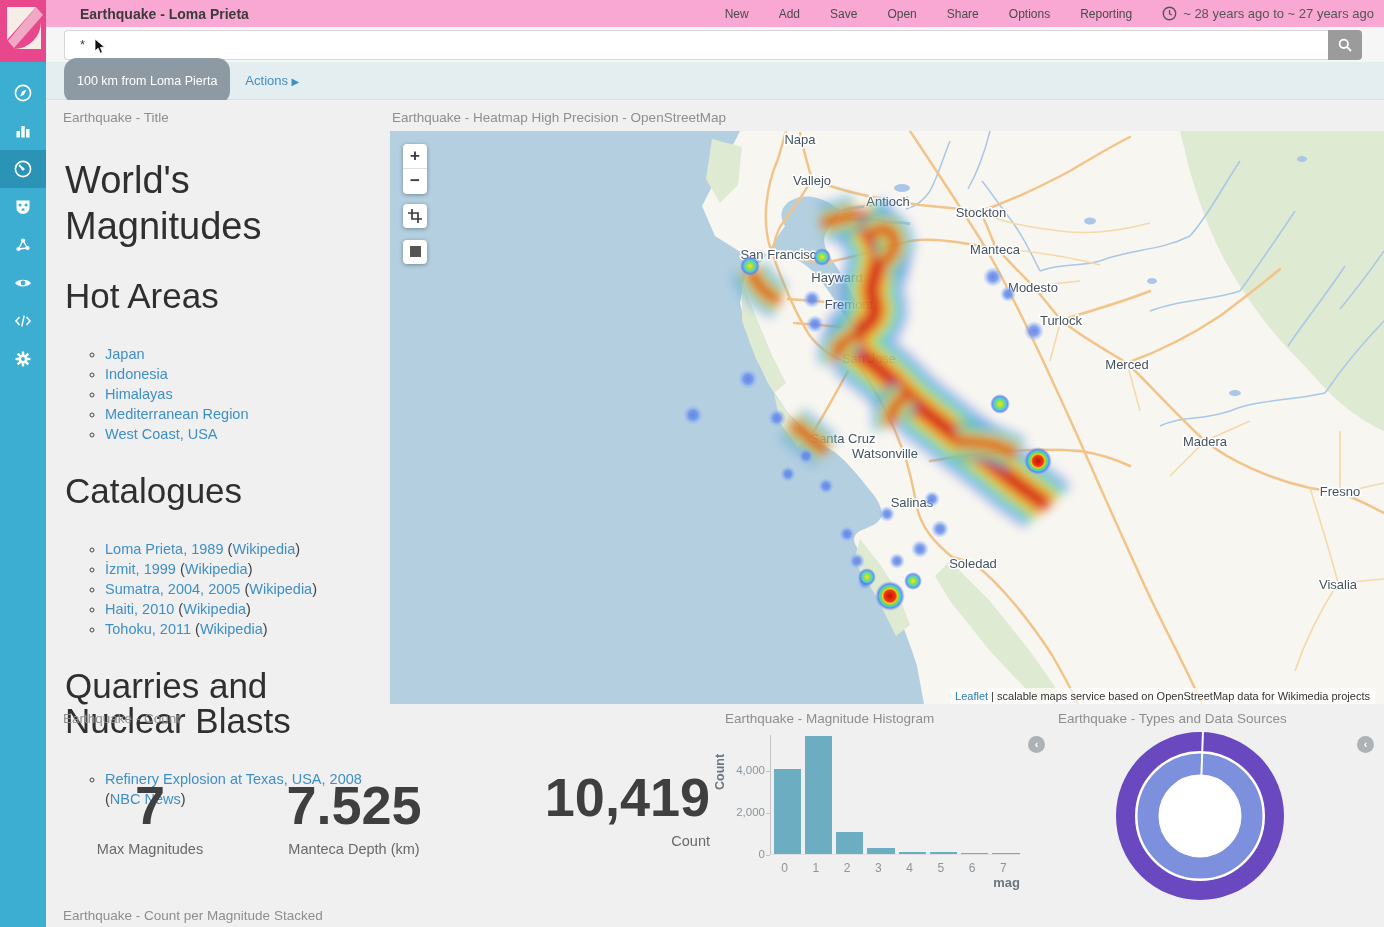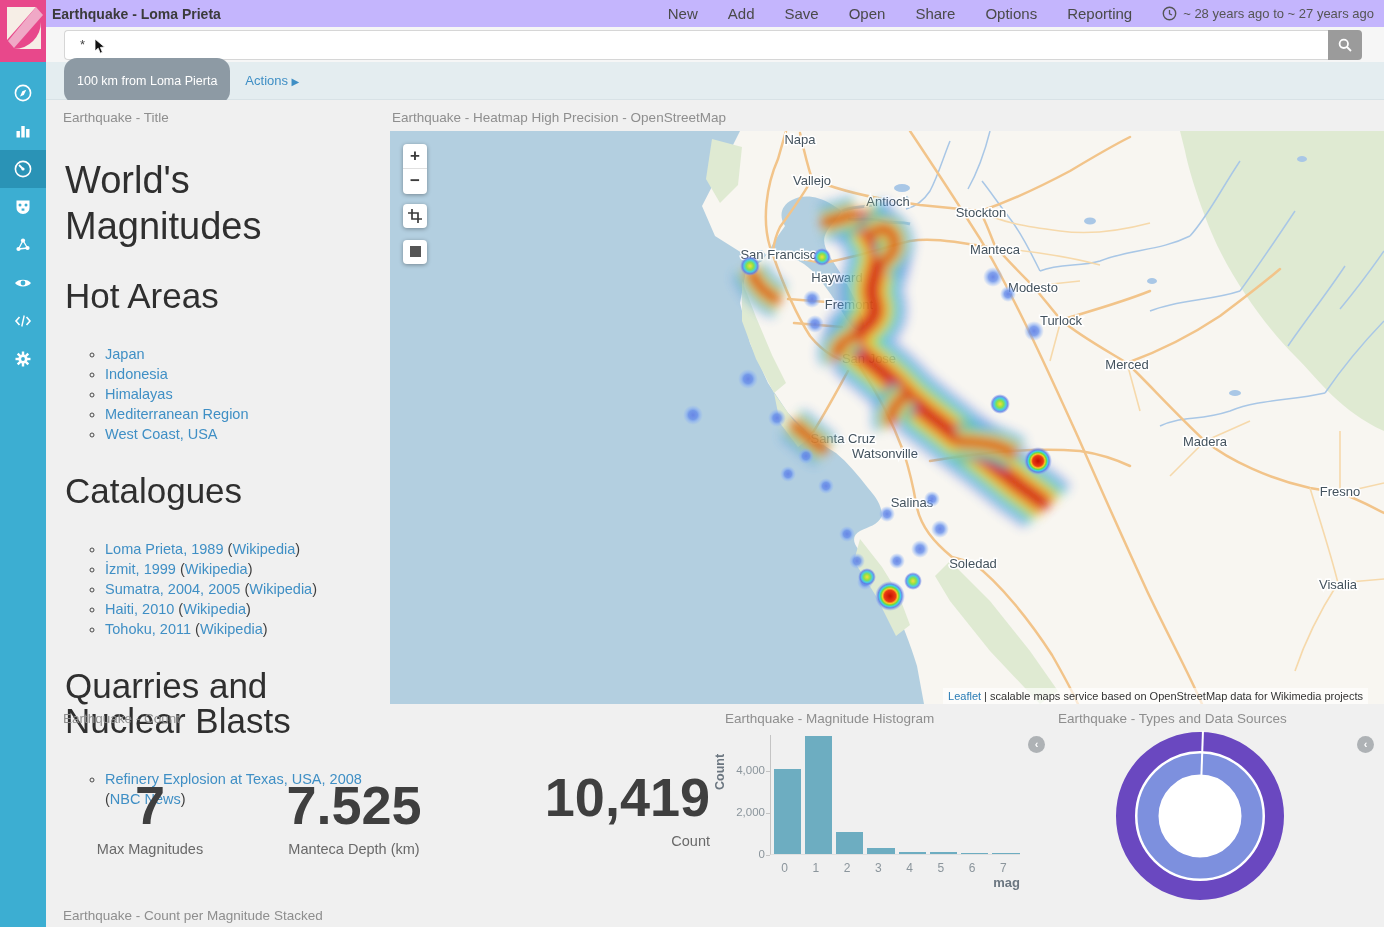--- a/index.html
+++ b/index.html
@@ -8,25 +8,25 @@
   #app { position:relative; width:1384px; height:927px; }
 
   
   .sidebar { position:absolute; left:0; top:0; width:46px; height:927px; background:#3caed2; z-index:30; }
   .logo { width:46px; height:62px; background:#e8488b; }
   .side-icons { padding-top:12px; }
   .side-item { width:46px; height:38px; display:flex; align-items:center; justify-content:center; cursor:pointer; }
   .side-item.active { background:#2a93b6; }
 
   
-  .topbar { position:absolute; left:46px; top:0; width:1338px; height:27px; background:#c4b5fd;
-    display:flex; align-items:center; padding:0 10px 0 6px; }
+  .topbar { position:absolute; left:46px; top:0; width:1338px; height:27px; background:#f9a8d4;
+    display:flex; align-items:center; padding:0 10px 0 34px; }
   .app-title { font-size:14px; font-weight:bold; color:#3b3b3b; }
   .top-nav { margin-left:auto; display:flex; gap:30px; align-items:center; }
-  .nav-item { font-size:15px; color:#4a4a4a; cursor:pointer; }
+  .nav-item { font-size:12px; color:#4a4a4a; cursor:pointer; }
   .time-picker { display:flex; align-items:center; gap:6px; margin-left:30px; font-size:13px; color:#555; cursor:pointer; }
 
   .query-row { position:absolute; left:46px; top:27px; width:1338px; height:35px; background:#f6f6f6;
     display:flex; align-items:center; padding:0 22px 0 18px; }
   .search-box { flex:1; height:30px; display:flex; position:relative; }
   .search-input { flex:1; background:#fff; border:1px solid #d6d6d6; border-right:none; border-radius:4px 0 0 4px;
     font-size:13px; color:#444; padding:6px 0 0 15px; }
   .search-btn { width:34px; height:30px; background:#9b9b9b; border:none; border-radius:0 4px 4px 0; cursor:pointer;
     display:flex; align-items:center; justify-content:center; }
   .mouse-cursor { position:absolute; left:30px; top:9px; }
@@ -55,21 +55,21 @@
   .map-panel .panel-title { padding:6px 0 0 2px; }
   .map-wrap { position:absolute; left:0; top:27px; width:994px; height:573px; overflow:hidden; cursor:grab; }
   .map-city { font-size:13px; fill:#44535e; paint-order:stroke; stroke:#ffffff; stroke-width:3px; text-anchor:middle; }
   .leaflet-ctl { position:absolute; background:#fff; border-radius:4px; box-shadow:0 1px 4px rgba(0,0,0,.35); width:24px; text-align:center; cursor:pointer; }
   .zoom-ctl { left:13px; top:13px; height:50px; }
   .zoom-btn { height:25px; font-size:17px; font-weight:bold; color:#3c3c3c; line-height:24px; }
   .zoom-btn:first-child { border-bottom:1px solid #e0e0e0; }
   .crop-ctl { left:13px; top:73px; height:24px; padding-top:5px; }
   .stop-ctl { left:13px; top:109px; height:24px; padding-top:6px; }
   .stop-sq { width:11px; height:11px; background:#555; margin:0 auto; }
-  .attribution { position:absolute; right:16px; bottom:0; background:rgba(255,255,255,.65); font-size:11px; color:#333; padding:2px 5px; white-space:nowrap; }
+  .attribution { position:absolute; right:9px; bottom:0; background:rgba(255,255,255,.65); font-size:11px; color:#333; padding:2px 5px; white-space:nowrap; }
   .attribution a { color:#2a7cb5; text-decoration:none; }
 
   
   .count-panel { position:absolute; left:9px; top:605px; width:660px; height:205px; padding:6px 0 0 8px; }
   .metric { position:absolute; width:240px; text-align:center; }
   .metric .val { font-size:54px; font-weight:bold; color:#3f3f3f; line-height:60px; }
   .metric .lab { font-size:14.5px; color:#696969; margin-top:6px; }
 
   
   .hist-panel { position:absolute; left:669px; top:605px; width:335px; height:205px; padding:6px 0 0 10px; }

